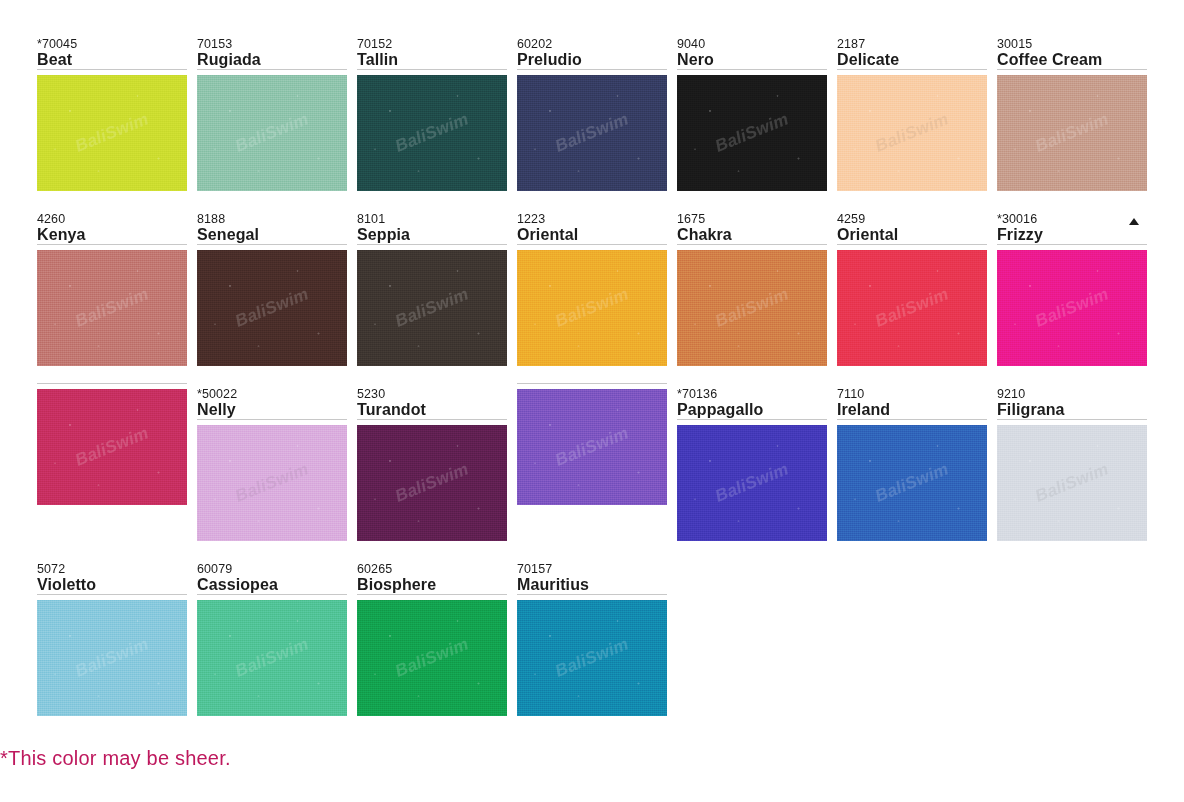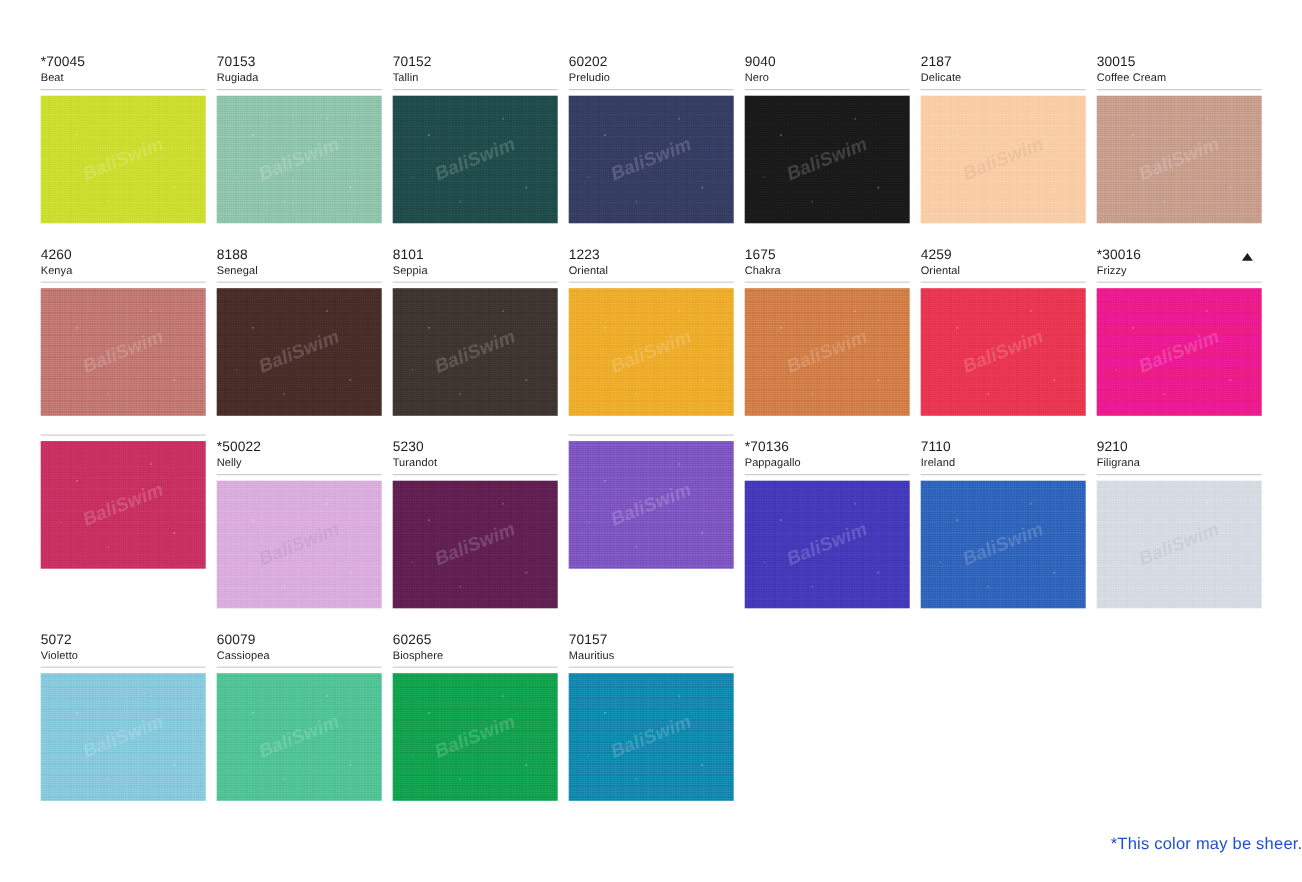--- a/index.html
+++ b/index.html
@@ -11,21 +11,21 @@
     width: 1184px;
     height: 802px;
     font-family: "Liberation Sans", sans-serif;
     color: #1a1a1a;
     overflow: hidden;
     position: relative;
   }
 
   #sheet {
     position: absolute;
-    left: 0; top: 12px;
+    left: 0; top: 0;
     width: 1184px;
     height: 583px;
   }
 
   #grid {
     position: absolute;
     left: 37px;
     top: 30px;
     width: 1110px;
     display: grid;
@@ -49,25 +49,26 @@
   }
 
   .code {
     font-size: 12.5px;
     line-height: 16px;
     letter-spacing: 0.1px;
     color: #1c1c1c;
     white-space: nowrap;
   }
   .name {
-    font-size: 10px;
+    font-size: 16px;
     line-height: 16px;
     letter-spacing: 0.1px;
     color: #1c1c1c;
     white-space: nowrap;
+    font-weight: bold;
   }
 
   .caret-icon {
     position: absolute;
     right: 8px;
     top: 13px;
     width: 0; height: 0;
     border-left: 5px solid transparent;
     border-right: 5px solid transparent;
     border-bottom: 7px solid #1c1c1c;
@@ -131,24 +132,24 @@
     pointer-events: none;
     user-select: none;
   }
   .swatch.light .watermark { color: rgba(0,0,0,0.055); }
 
   #footnote {
     position: absolute;
     left: 0;
     top: 747px;
     width: 1184px;
-    text-align: right;
-    font-size: 15px;
+    text-align: left;
+    font-size: 20px;
     letter-spacing: 0.2px;
-    color: #1d4ed8;
+    color: #be185d;
   }
 </style>
 </head>
 <body>
 
 <div id="sheet">
 
   <div id="grid">
       <div class="cell">
         <div class="cell-head">

